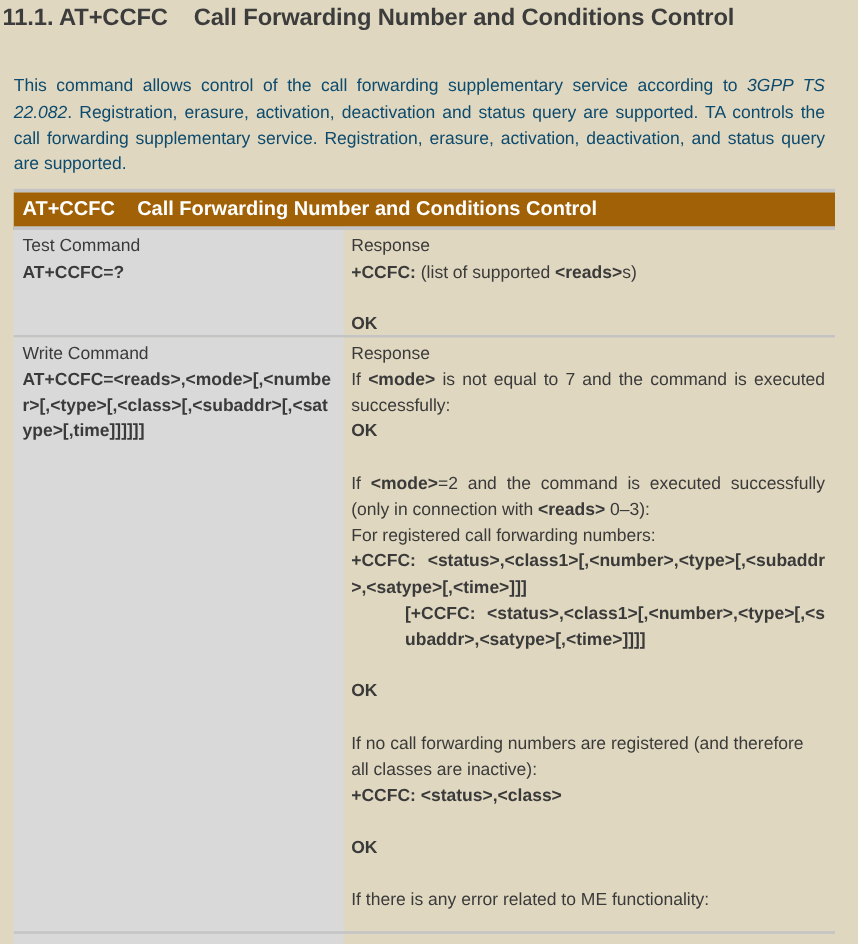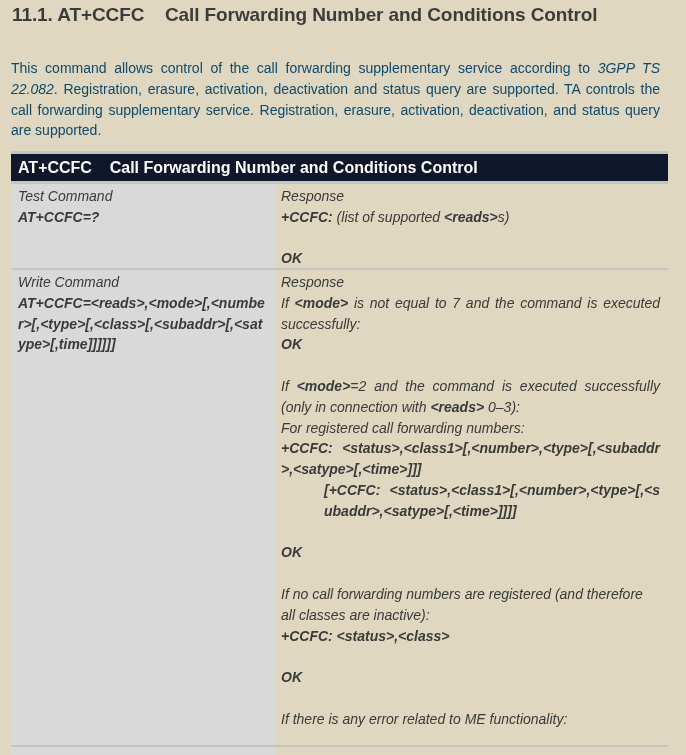--- a/index.html
+++ b/index.html
@@ -3,43 +3,43 @@
 <meta charset="utf-8">
 <style>
   html, body { margin: 0; padding: 0; }
   body {
     width: 686px; height: 755px; overflow: hidden;
     background: #dfd7bf;
     font-family: "Liberation Sans", sans-serif;
     color: #3a3a3a;
   }
   .heading {
-    position: absolute; left: 12px; top: 4px;
+    position: absolute; left: 2px; top: 4px;
     font-size: 19px; font-weight: bold; color: #3c3c3c;
     white-space: pre;
     letter-spacing: -0.1px;
   }
   .intro {
     position: absolute; left: 11px; top: 58px; width: 649px;
     font-size: 14px; line-height: 20.8px; text-align: justify;
     color: #0c4a6e;
   }
   .intro i { font-style: italic; }
   .tbl {
     position: absolute; left: 11px; top: 151px; width: 657px;
     border-top: 3px solid #c4c4c4;
   }
   .tbl-head {
-    background: #0f172a; color: #ffffff;
+    background: #a16207; color: #ffffff;
     font-size: 16px; font-weight: bold;
     height: 27px; line-height: 27px; padding-left: 7px;
     white-space: pre;
     border-bottom: 3px solid #c4c4c4;
   }
-  .row { display: flex; font-style: italic; }
+  .row { display: flex; }
   .row.sep { border-top: 2px solid #c4c4c4; }
   .cell-l {
     width: 264px; background: #d9d9d9;
     padding: 2px 0 0 7px; box-sizing: border-box;
     font-size: 14px; line-height: 20.8px;
   }
   .cell-l .cmd { font-weight: bold; word-break: break-all; width: 252px; }
   .cell-r {
     flex: 1; padding: 2px 8px 16px 6px;
     font-size: 14px; line-height: 20.8px; text-align: justify;

